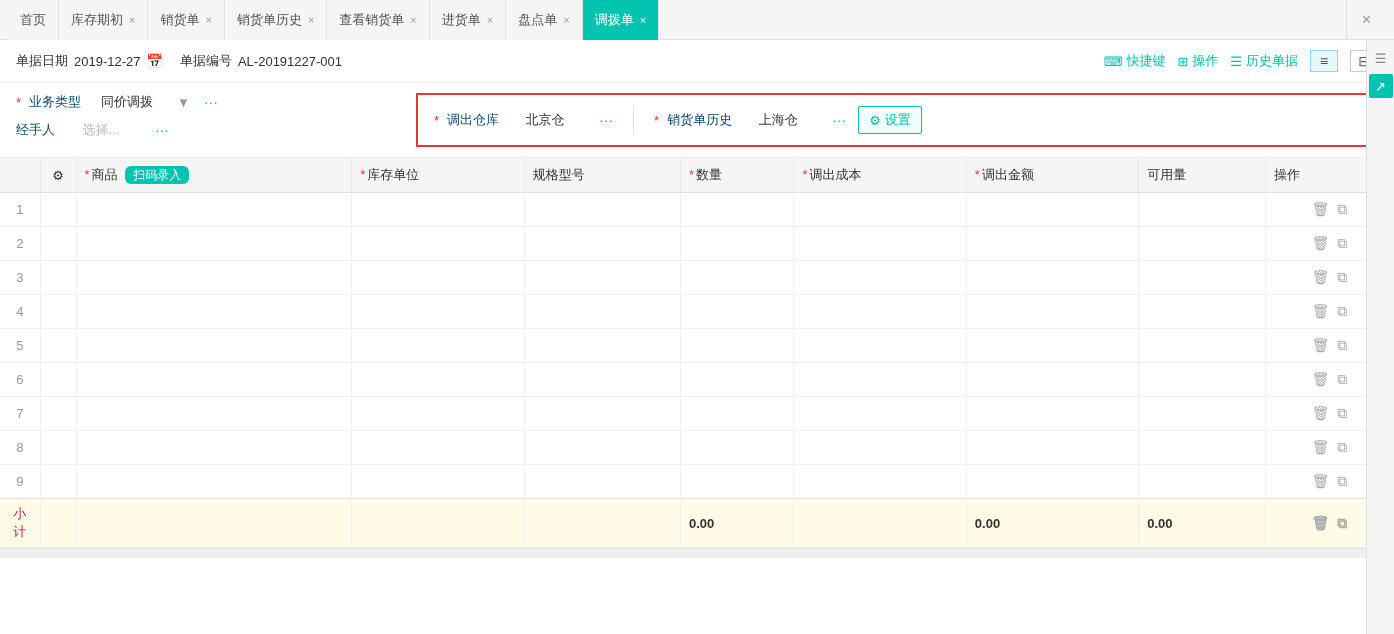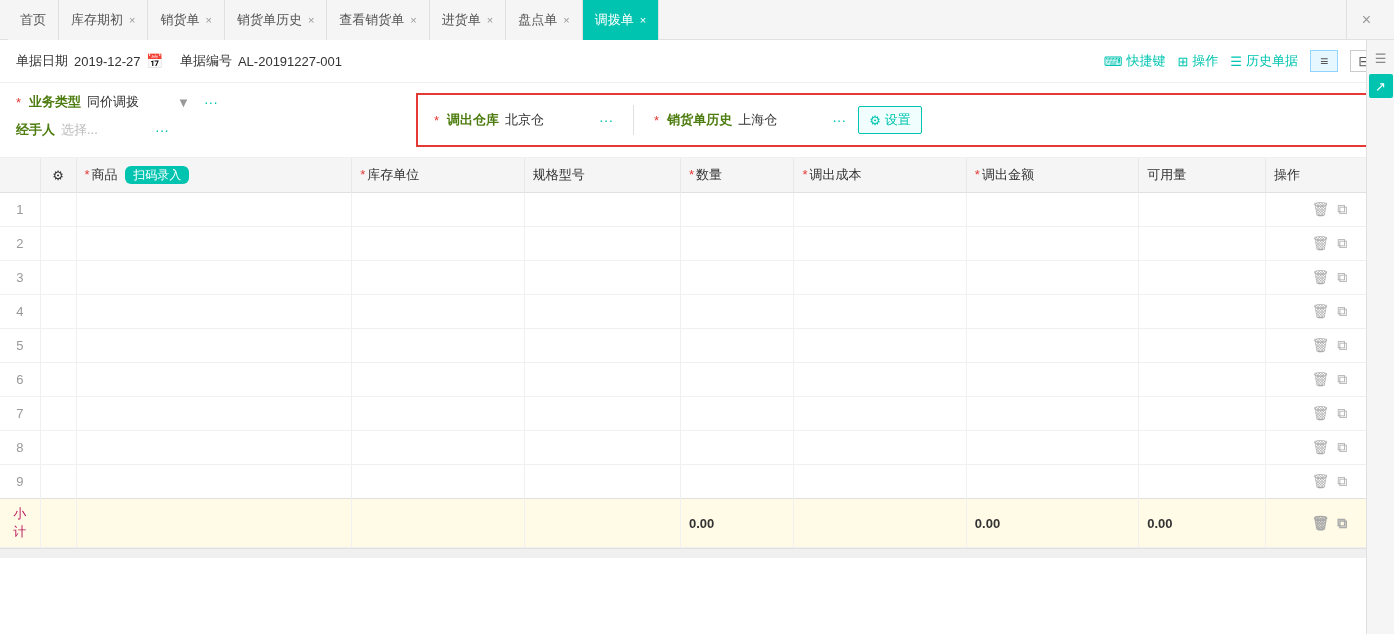--- a/index.html
+++ b/index.html
@@ -132,24 +132,25 @@
       gap: 0;
       background: #fff;
     }
     .form-field {
       display: flex;
       align-items: center;
       gap: 6px;
       font-size: 13px;
     }
     .required-star { color: #e53935; margin-right: 2px; }
-    .field-label { color: #4d7c0f; font-weight: bold; }
+    .field-label { color: #0c4a6e; }
     .field-value {
       color: #333;
       min-width: 80px;
+      text-align: center;
     }
     .field-value.placeholder { color: #bbb; }
     .dropdown-arrow {
       color: #999;
       cursor: pointer;
       margin-left: 4px;
     }
     .field-more {
       color: #00c4b0;
       cursor: pointer;

